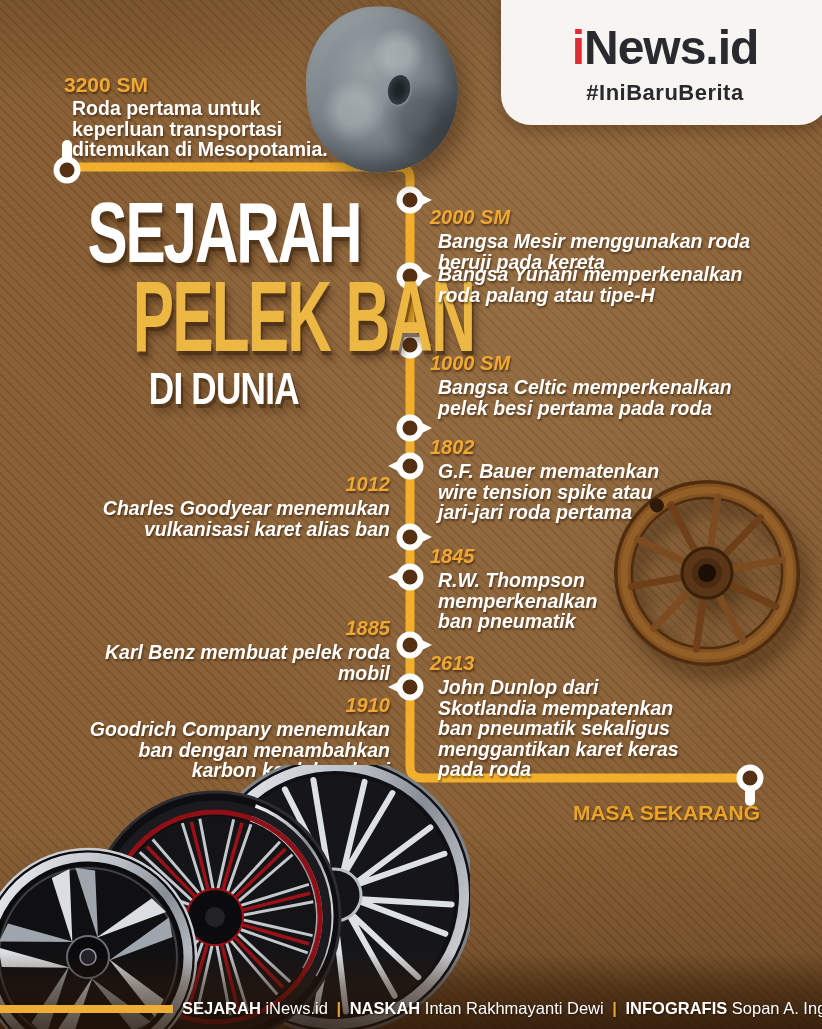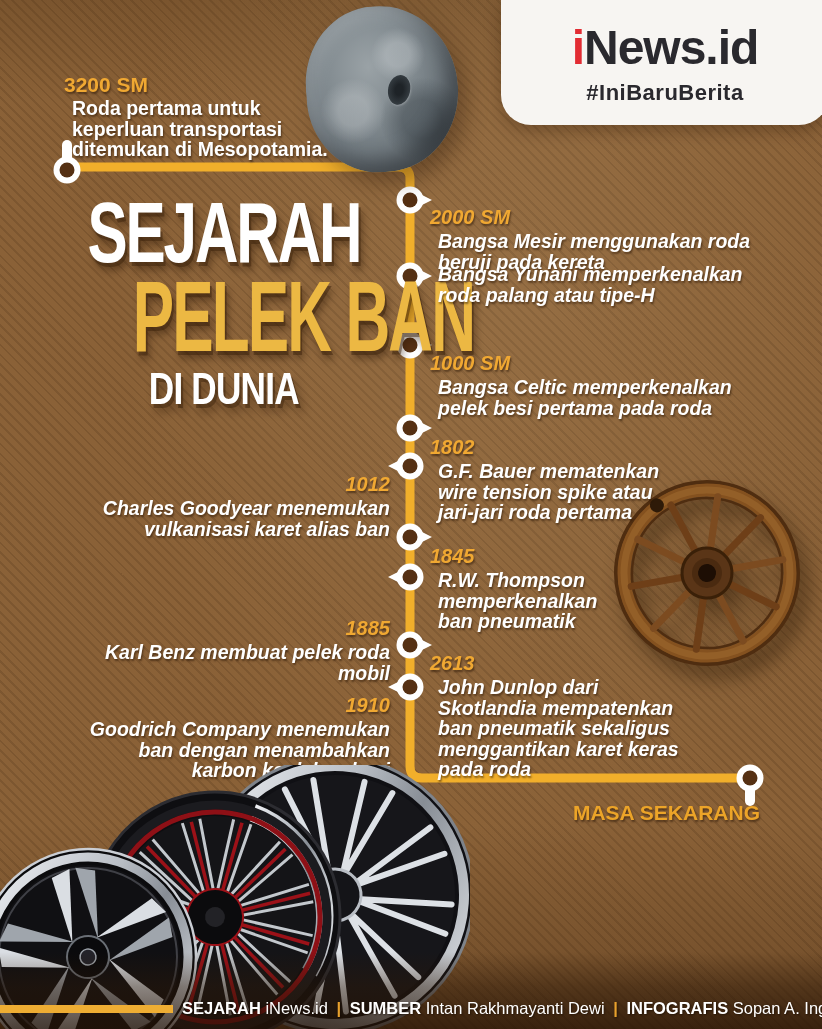--- a/index.html
+++ b/index.html
@@ -365,20 +365,20 @@
       <circle r="8" fill="#23232a" stroke="#9fa5ac" stroke-width="1.5"></circle>
     </g>
   </svg>
 
   <div class="abs footer-shade"></div>
   <div class="abs footer-dash"></div>
   <div class="abs footer">
     <span class="lbl">SEJARAH</span>
     <span>iNews.id</span>
     <span class="sep">|</span>
-    <span class="lbl">SUMBER</span>
+    <span class="lbl">NASKAH</span>
     <span>Intan Rakhmayanti Dewi</span>
     <span class="sep">|</span>
     <span class="lbl">INFOGRAFIS</span>
     <span>Sopan A. Inggara</span>
   </div>
 
 </div>
 
 </body></html>

